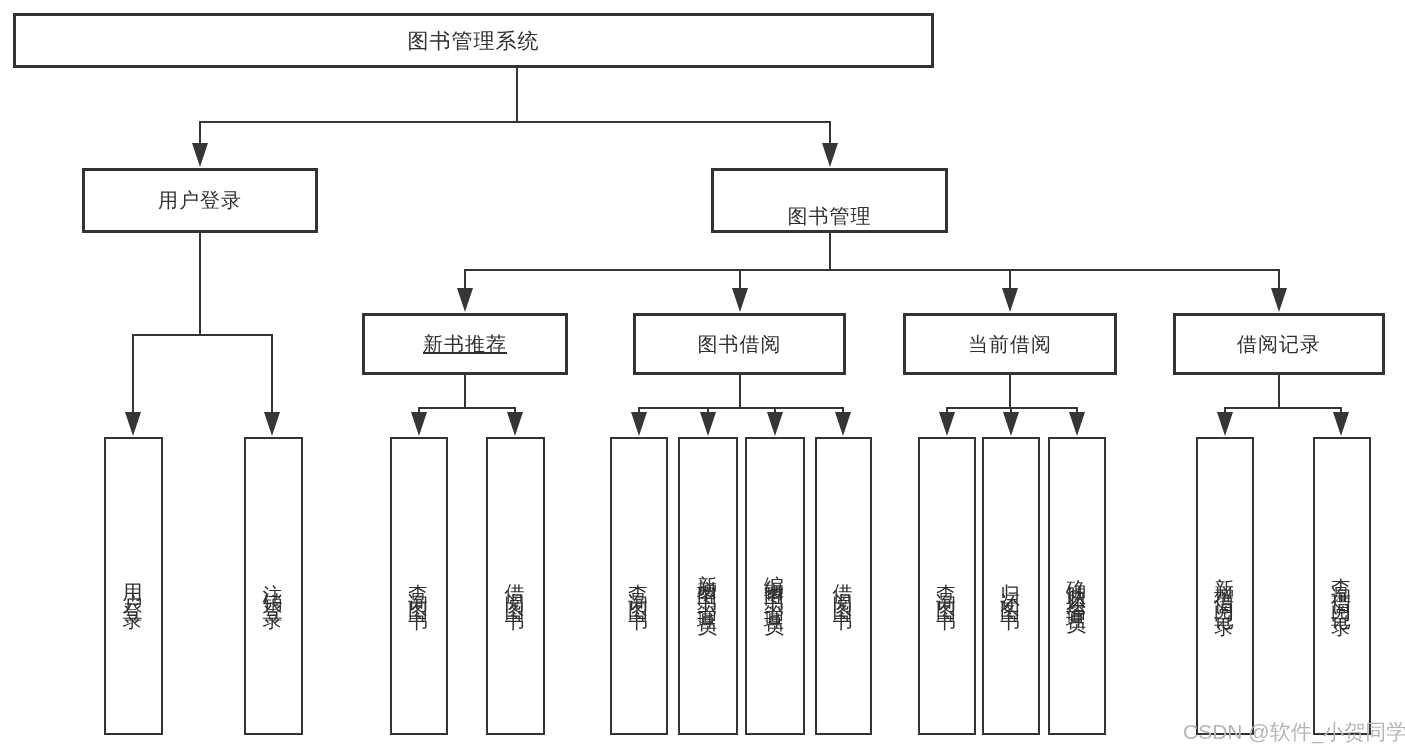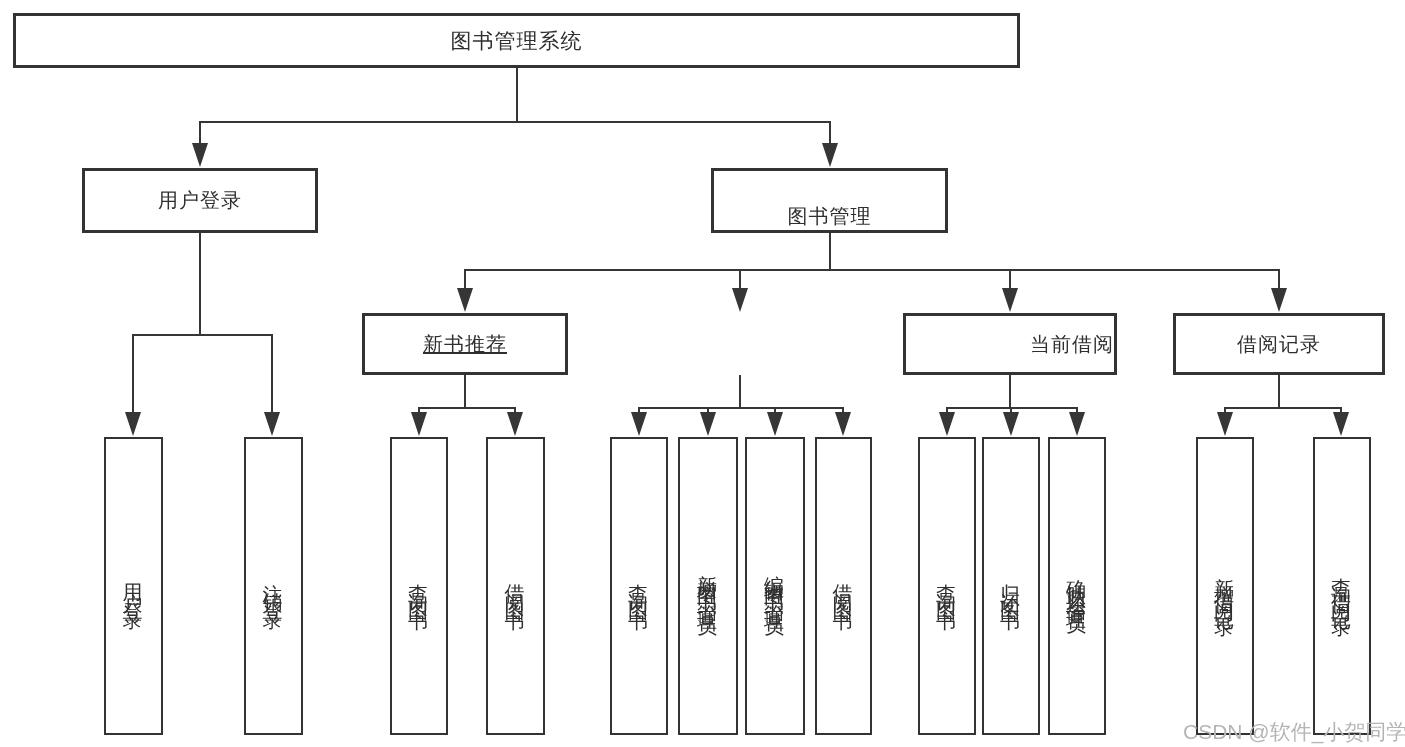--- a/index.html
+++ b/index.html
@@ -63,35 +63,38 @@
       <polygon points="767,412 783,412 775,436"></polygon>
       <polygon points="835,412 851,412 843,436"></polygon>
       <polygon points="939,412 955,412 947,436"></polygon>
       <polygon points="1003,412 1019,412 1011,436"></polygon>
       <polygon points="1069,412 1085,412 1077,436"></polygon>
       <polygon points="1217,412 1233,412 1225,436"></polygon>
       <polygon points="1333,412 1349,412 1341,436"></polygon>
     </g>
   </svg>
 
-  <div class="hbox root" style="left:13px;top:13px;width:1007px;height:55px;">
+  <div class="hbox root" style="left:13px;top:13px;width:921px;height:55px;">
     <span>图书管理系统</span>
   </div>
 
   <div class="hbox" style="left:82px;top:168px;width:236px;height:65px;">
     <span>用户登录</span>
   </div>
   <div class="hbox" style="left:711px;top:168px;width:237px;height:65px;align-items:flex-end;">
     <span>图书管理</span>
   </div>
 
   <div class="hbox" style="left:362px;top:313px;width:206px;height:62px;text-decoration:underline;">
     <span>新书推荐</span>
   </div>
-  <div class="hbox" style="left:903px;top:313px;width:214px;height:62px;justify-content:flex-end;">
+  <div class="hbox" style="left:633px;top:313px;width:213px;height:62px;">
+    <span>图书借阅</span>
+  </div>
+  <div class="hbox" style="left:903px;top:313px;width:214px;height:62px;">
     <span>当前借阅</span>
   </div>
   <div class="hbox" style="left:1173px;top:313px;width:212px;height:62px;">
     <span>借阅记录</span>
   </div>
 
   <div class="vbox" style="left:104px;top:437px;width:59px;height:298px;">
     <span>用户登录</span>
   </div>
   <div class="vbox" style="left:244px;top:437px;width:59px;height:298px;">

